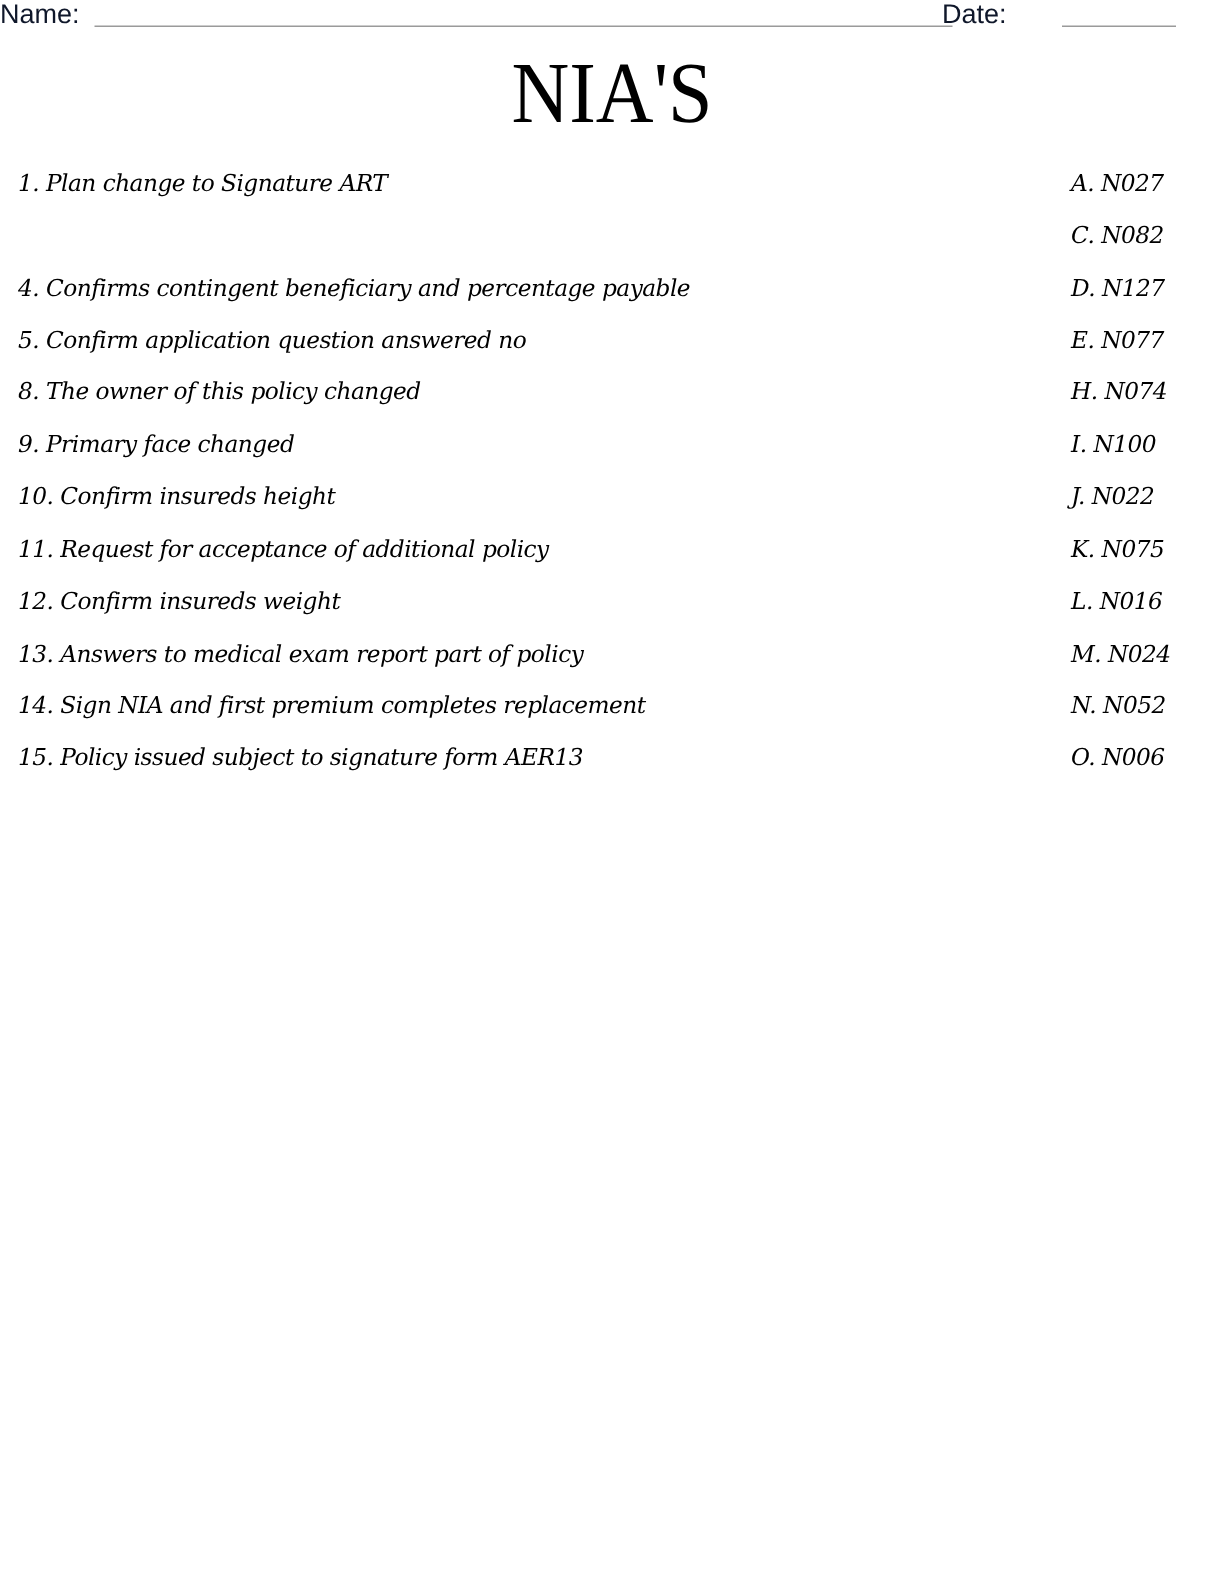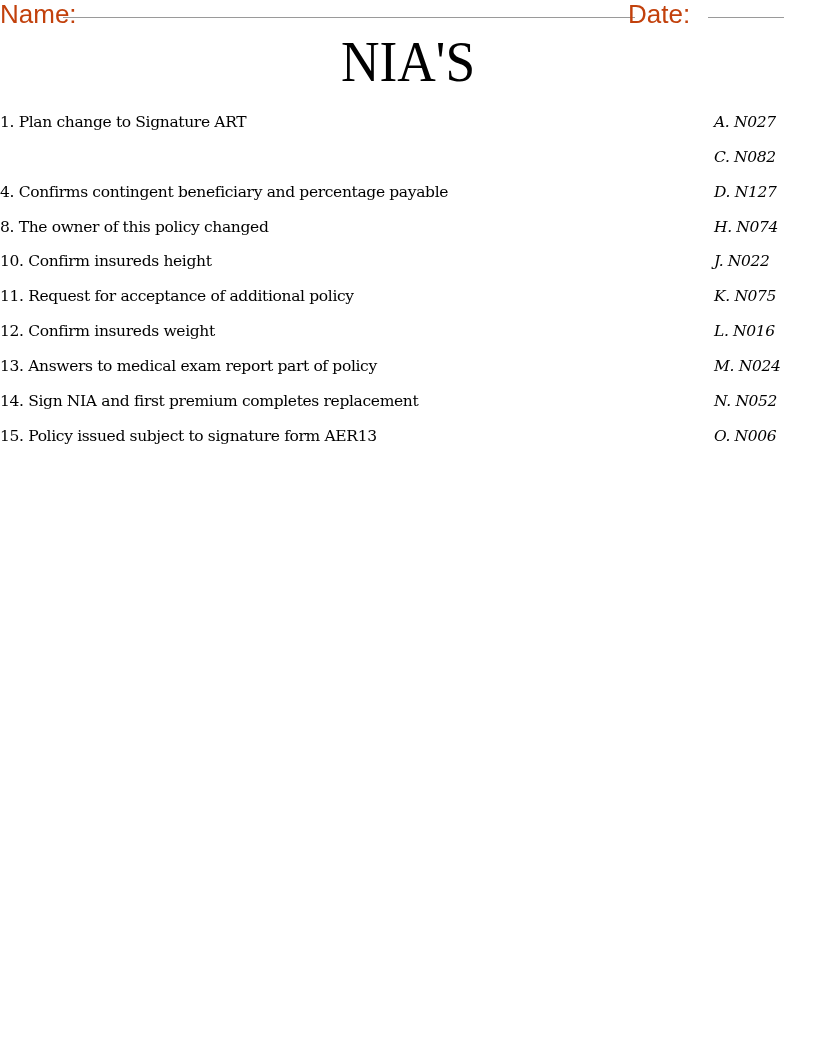--- a/index.html
+++ b/index.html
@@ -1,32 +1,32 @@
 <!DOCTYPE html>
 <html><head>
   <meta charset="utf-8">
   <style>
     html, body { margin: 0; padding: 0; background: #ffffff; }
     body { width: 816px; height: 1056px; position: relative; overflow: hidden; color: #000; }
     .header-row {
       position: absolute; top: 0; left: 0; width: 816px; height: 22px;
-      font-family: "Liberation Sans", sans-serif; font-size: 26px; color: #c2410c;
+      font-family: "Liberation Sans", sans-serif; font-size: 18px; color: #0f172a;
     }
     .name-label { position: absolute; left: 0; top: -1px; }
     .name-line { position: absolute; left: 63px; top: 17px; width: 572px; border-bottom: 1px solid #9a9a9a; }
     .date-label { position: absolute; left: 628px; top: -1px; }
     .date-line { position: absolute; left: 708px; top: 17px; width: 76px; border-bottom: 1px solid #9a9a9a; }
     .title {
       position: absolute; top: 28px; left: 0; width: 816px; text-align: center;
       font-family: "Liberation Serif", serif; font-size: 58px; line-height: 68px;
       transform: scaleX(0.92); transform-origin: center;
     }
     .rows { position: absolute; top: 111px; left: 0; width: 816px; }
     .row { position: relative; height: 34.85px; font-family: "DejaVu Serif", "Liberation Serif", serif; font-size: 15.5px; line-height: 22px; }
-    .q { position: absolute; left: 0; top: 0; letter-spacing: -0.35px; }
+    .q { position: absolute; left: 12px; top: 0; letter-spacing: -0.35px; font-style: italic; }
     .a { position: absolute; left: 714px; top: 0; letter-spacing: -0.35px; font-style: italic; }
   </style>
 </head>
 <body>
 
 <div class="header-row">
   <span class="name-label">Name:</span>
   <div class="name-line"></div>
   <span class="date-label">Date:</span>
   <div class="date-line"></div>
@@ -40,22 +40,30 @@
       <span class="a">A. N027</span>
     </div>
   <div class="row">
       <span class="a">C. N082</span>
     </div>
   <div class="row">
       <span class="q">4. Confirms contingent beneficiary and percentage payable</span>
       <span class="a">D. N127</span>
     </div>
   <div class="row">
+      <span class="q">5. Confirm application question answered no</span>
+      <span class="a">E. N077</span>
+    </div>
+  <div class="row">
       <span class="q">8. The owner of this policy changed</span>
       <span class="a">H. N074</span>
+    </div>
+  <div class="row">
+      <span class="q">9. Primary face changed</span>
+      <span class="a">I. N100</span>
     </div>
   <div class="row">
       <span class="q">10. Confirm insureds height</span>
       <span class="a">J. N022</span>
     </div>
   <div class="row">
       <span class="q">11. Request for acceptance of additional policy</span>
       <span class="a">K. N075</span>
     </div>
   <div class="row">

